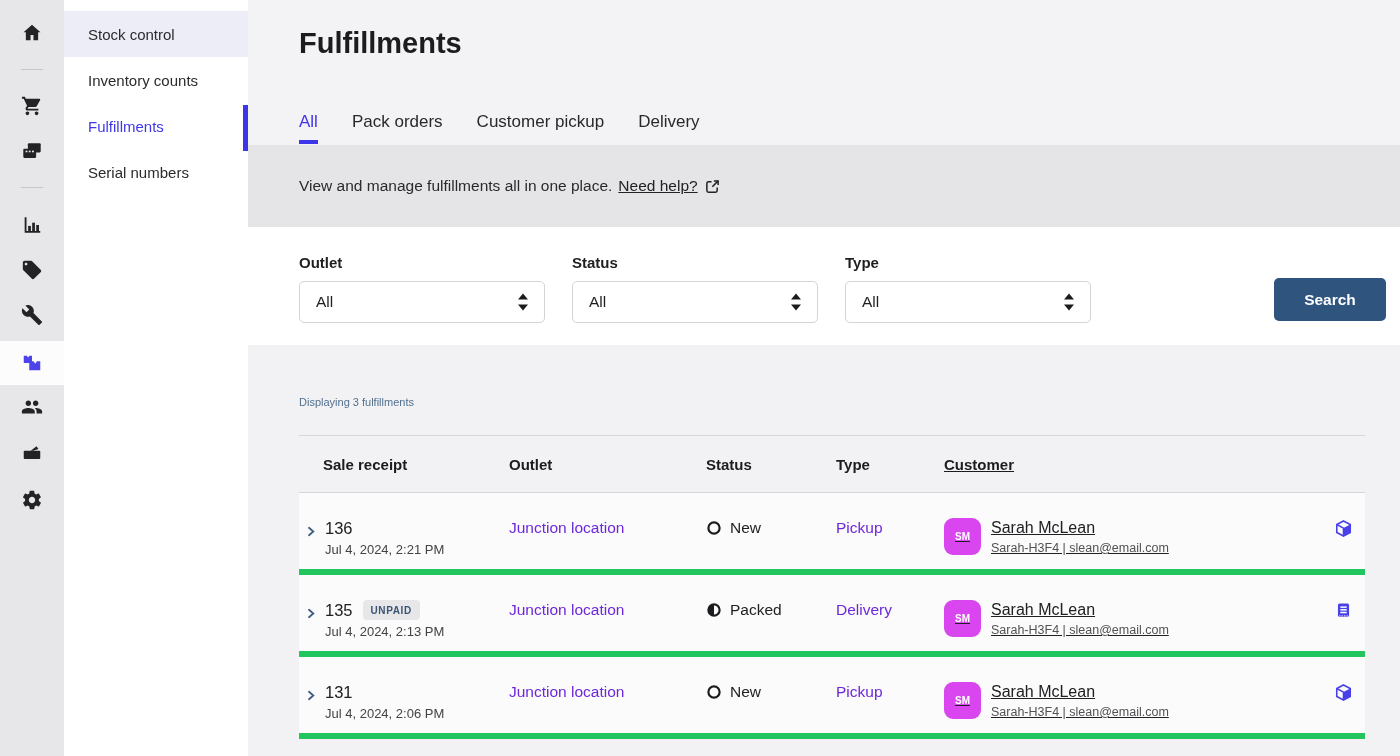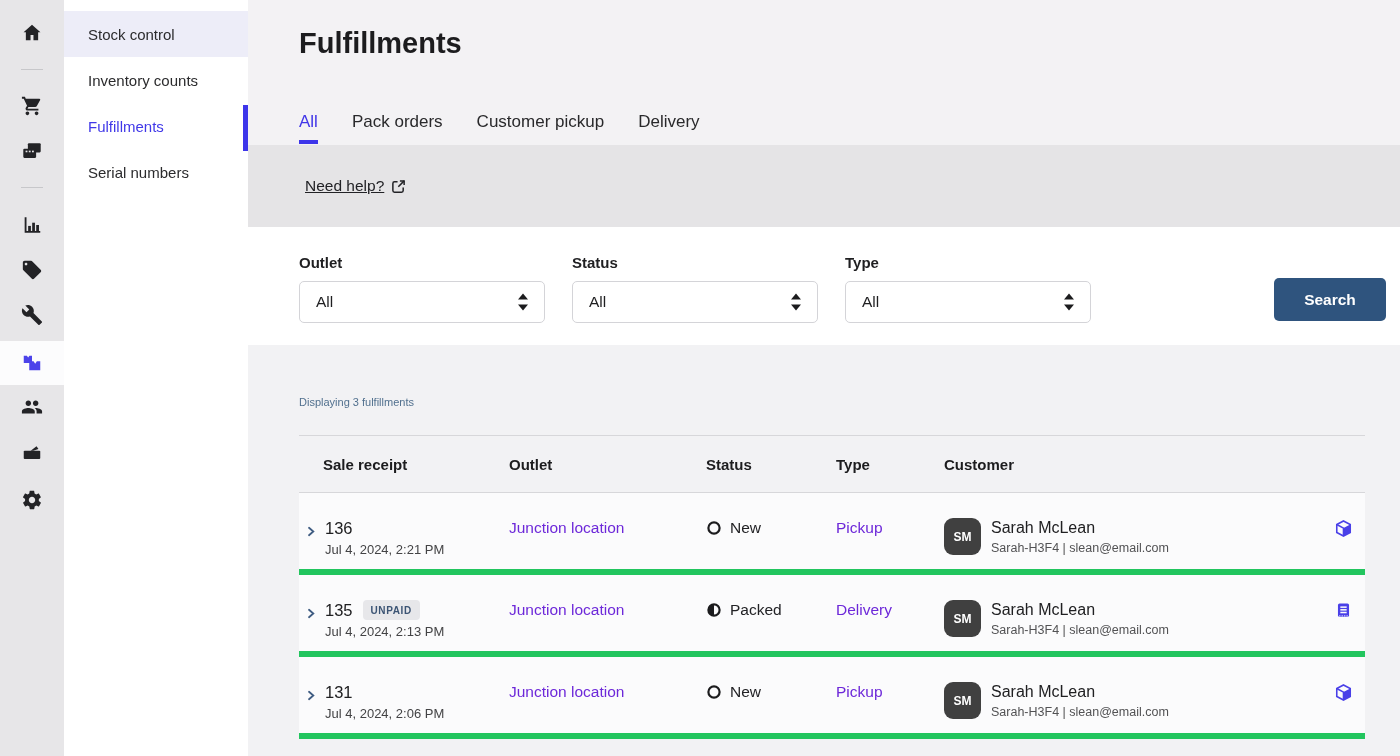--- a/index.html
+++ b/index.html
@@ -48,32 +48,32 @@
   .content { position:relative; width:100%; height:411px; background:#f2f2f4; }
   .summary { position:absolute; left:51px; top:51px; font-size:11px; color:#51708e; }
 
   .table { position:absolute; left:51px; top:90px; width:1066px; border-top:1px solid #d7d7da; }
   .thead { display:flex; height:57px; align-items:center; border-bottom:1px solid #d7d7da; font-size:15px; font-weight:700; color:#1c1c1e; }
   .trow { display:flex; height:82px; background:#fbfbfc; border-bottom:6px solid #22c55e; cursor:pointer; }
   .c1 { width:210px; padding-left:24px; }
   .c2 { width:197px; }
   .c3 { width:130px; }
   .c4 { width:108px; }
-  .c5 { flex:1; }
+  .c5 { flex:1;text-decoration:underline; }
   .c6 { width:44px; }
   .trow .c1 { position:relative; padding-top:24px; padding-left:26px; }
   .chev { position:absolute; left:7px; top:30px; }
   .receipt-line { display:flex; align-items:center; height:22px; font-size:16.5px; color:#202022; }
   .badge { display:inline-flex; align-items:center; height:20px; padding:0 8px; margin-left:10px; background:#e7e7ea; border-radius:4px; font-size:10px; font-weight:700; letter-spacing:.6px; color:#3c5474; }
   .rdate { margin-top:2px; font-size:13px; line-height:18px; color:#434345; }
   .trow .c2, .trow .c4 { padding-top:26px; font-size:15.5px; color:#6d28d9; }
   .trow .c3 { padding-top:24px; }
   .statwrap { display:flex; align-items:center; height:22px; gap:8px; font-size:15.5px; color:#222225; }
   .trow .c5 { display:flex; padding-top:24px; gap:10px; }
-  .avatar { width:37px; height:37px; margin-top:1px; border-radius:9px; background:#404040; color:#fff; font-size:12px; font-weight:700; display:flex; align-items:center; justify-content:center; flex:0 0 auto; }
+  .avatar { width:37px; height:37px; margin-top:1px; border-radius:9px; background:#d946ef; color:#fff; font-size:10px; font-weight:700; display:flex; align-items:center; justify-content:center; flex:0 0 auto; }
   .cname { font-size:16px; line-height:22px; color:#202022; }
   .csub { font-size:12.5px; line-height:18px; color:#525254; }
   .trow .c6 { padding-top:26px; display:flex; justify-content:center; }
   .action-ic { width:19px; height:19px; cursor:pointer; }
 </style>
 </head>
 <body>
 
 <div class="app">
 
@@ -163,20 +163,21 @@
       <h1 class="page-title">Fulfillments</h1>
       <div class="tabs">
         <div class="tab active">All</div>
         <div class="tab">Pack orders</div>
         <div class="tab">Customer pickup</div>
         <div class="tab">Delivery</div>
       </div>
     </div>
 
     <div class="banner">
+      <span>View and manage fulfillments all in one place.</span>
       <a>Need help?</a>
       <span class="ext">
         <svg width="15" height="15" viewBox="0 0 16 16" fill="none" stroke="#222226" stroke-width="1.6">
             <path d="M7 3H3.7C2.8 3 2 3.8 2 4.7v7.6c0 .9.8 1.7 1.7 1.7h7.6c.9 0 1.7-.8 1.7-1.7V9"></path>
             <path d="M9.5 2H14v4.5"></path>
             <path d="M14 2 7.8 8.2"></path>
           </svg>
       </span>
     </div>
 

